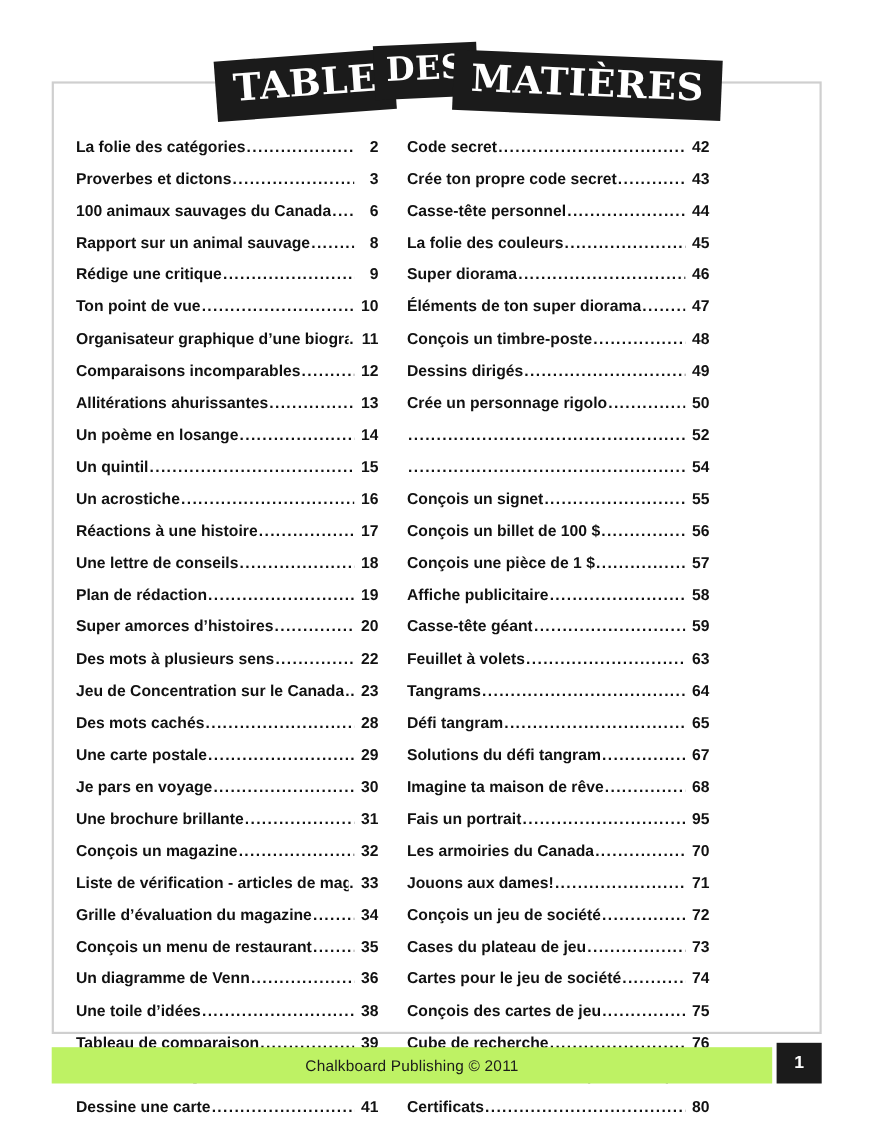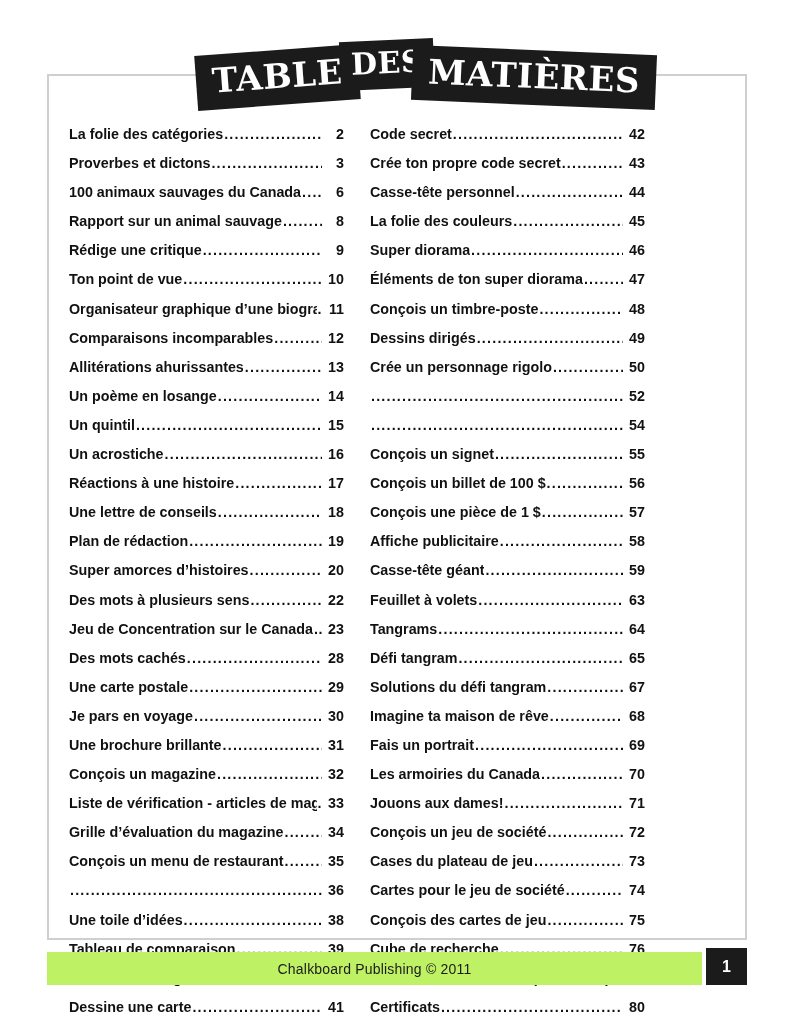--- a/index.html
+++ b/index.html
@@ -322,20 +322,21 @@
           <span class="entry-title">Grille d’évaluation du magazine</span>
           <span class="entry-dots">..........................................................................................</span>
           <span class="entry-page">34</span>
         </div>
         <div class="toc-entry">
           <span class="entry-title">Conçois un menu de restaurant</span>
           <span class="entry-dots">..........................................................................................</span>
           <span class="entry-page">35</span>
         </div>
         <div class="toc-entry">
+          <span class="entry-title">Un diagramme de Venn</span>
           <span class="entry-dots">..........................................................................................</span>
           <span class="entry-page">36</span>
         </div>
         <div class="toc-entry">
           <span class="entry-title">Une toile d’idées</span>
           <span class="entry-dots">..........................................................................................</span>
           <span class="entry-page">38</span>
         </div>
         <div class="toc-entry">
           <span class="entry-title">Tableau de comparaison</span>
@@ -453,21 +454,21 @@
           <span class="entry-page">67</span>
         </div>
         <div class="toc-entry">
           <span class="entry-title">Imagine ta maison de rêve</span>
           <span class="entry-dots">..........................................................................................</span>
           <span class="entry-page">68</span>
         </div>
         <div class="toc-entry">
           <span class="entry-title">Fais un portrait</span>
           <span class="entry-dots">..........................................................................................</span>
-          <span class="entry-page">69</span>
+          <span class="entry-page">95</span>
         </div>
         <div class="toc-entry">
           <span class="entry-title">Les armoiries du Canada</span>
           <span class="entry-dots">..........................................................................................</span>
           <span class="entry-page">70</span>
         </div>
         <div class="toc-entry">
           <span class="entry-title">Jouons aux dames!</span>
           <span class="entry-dots">..........................................................................................</span>
           <span class="entry-page">71</span>

